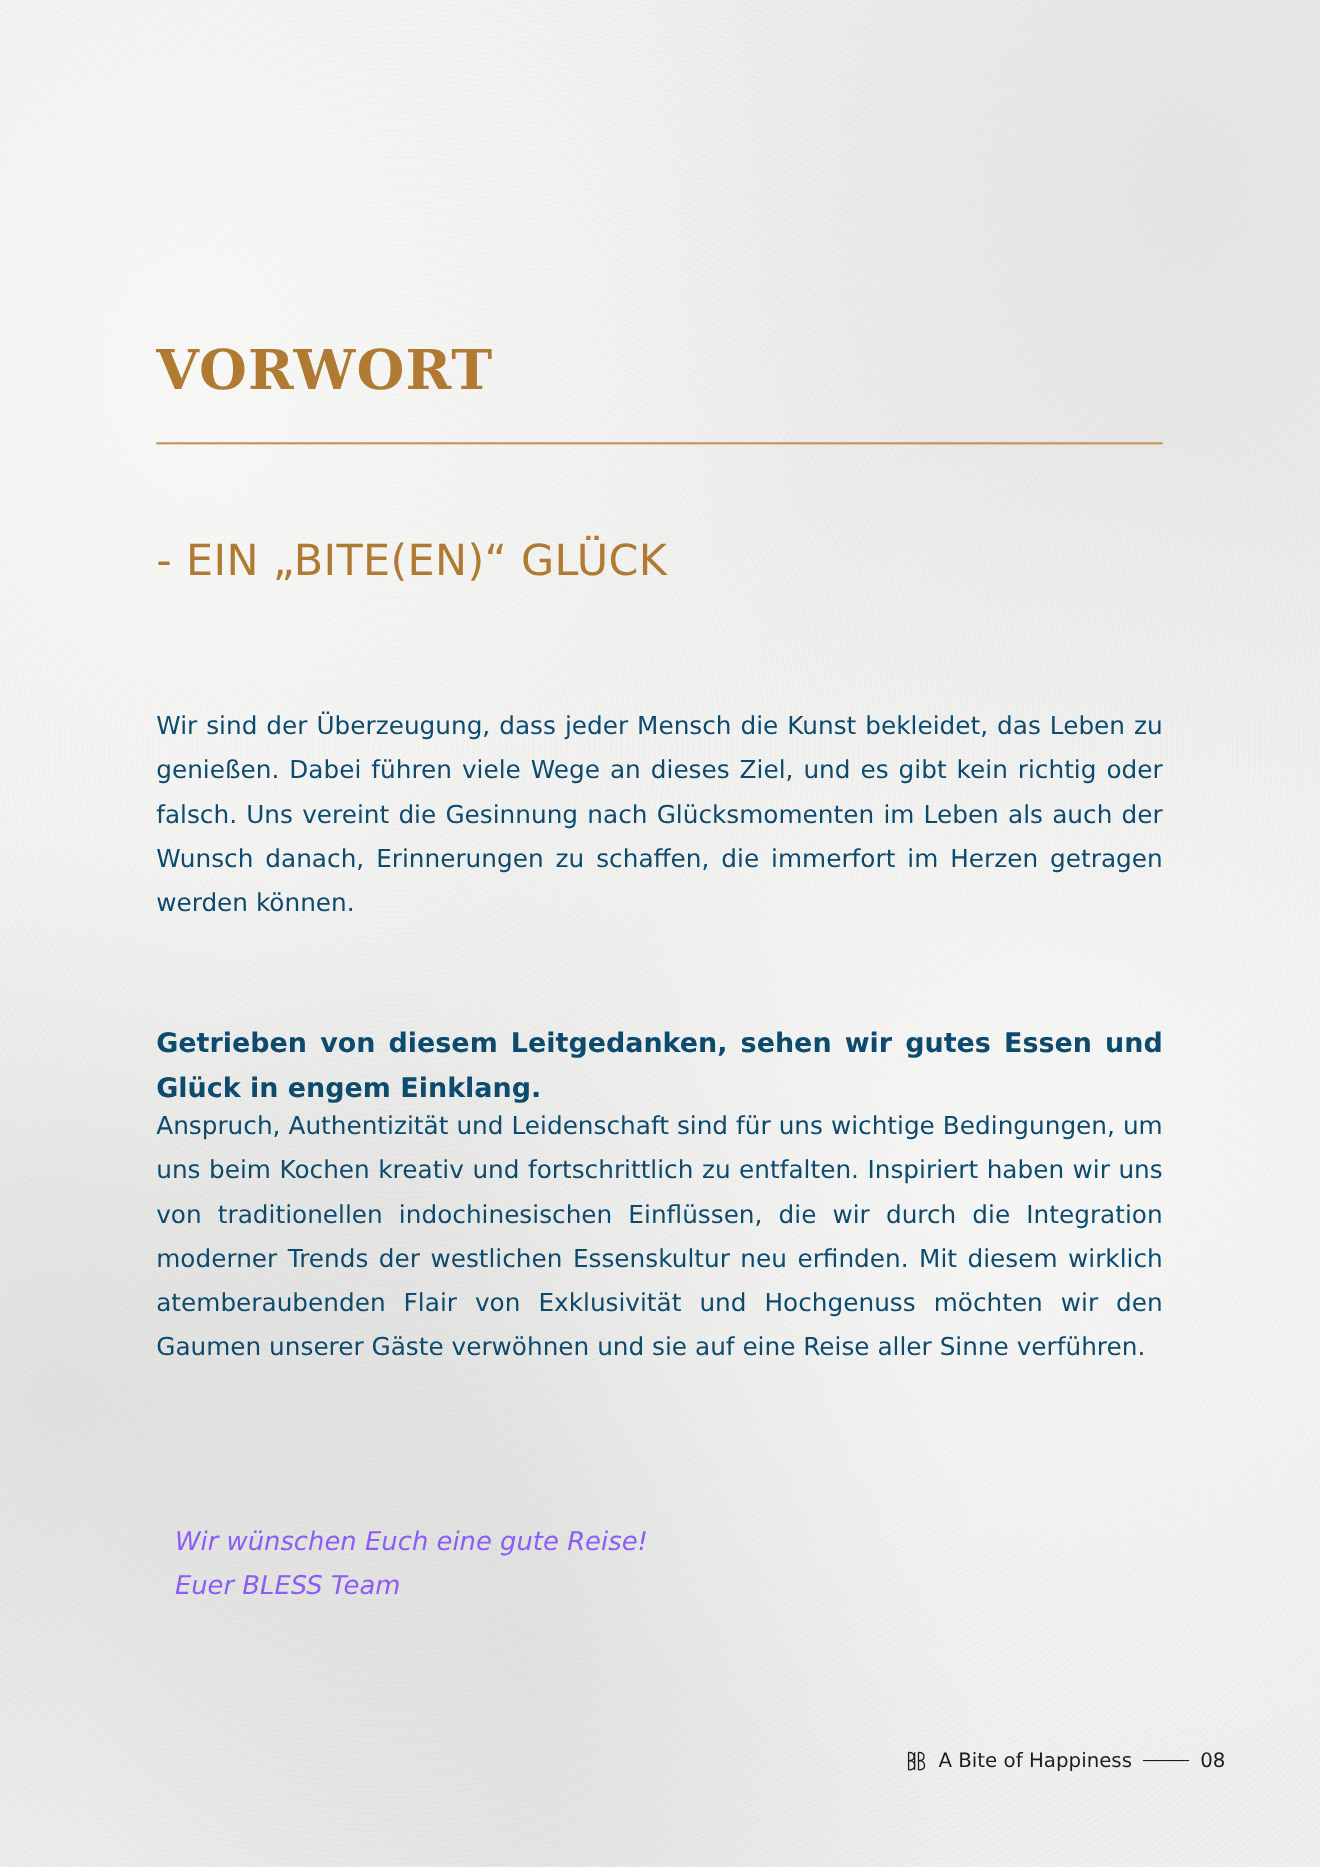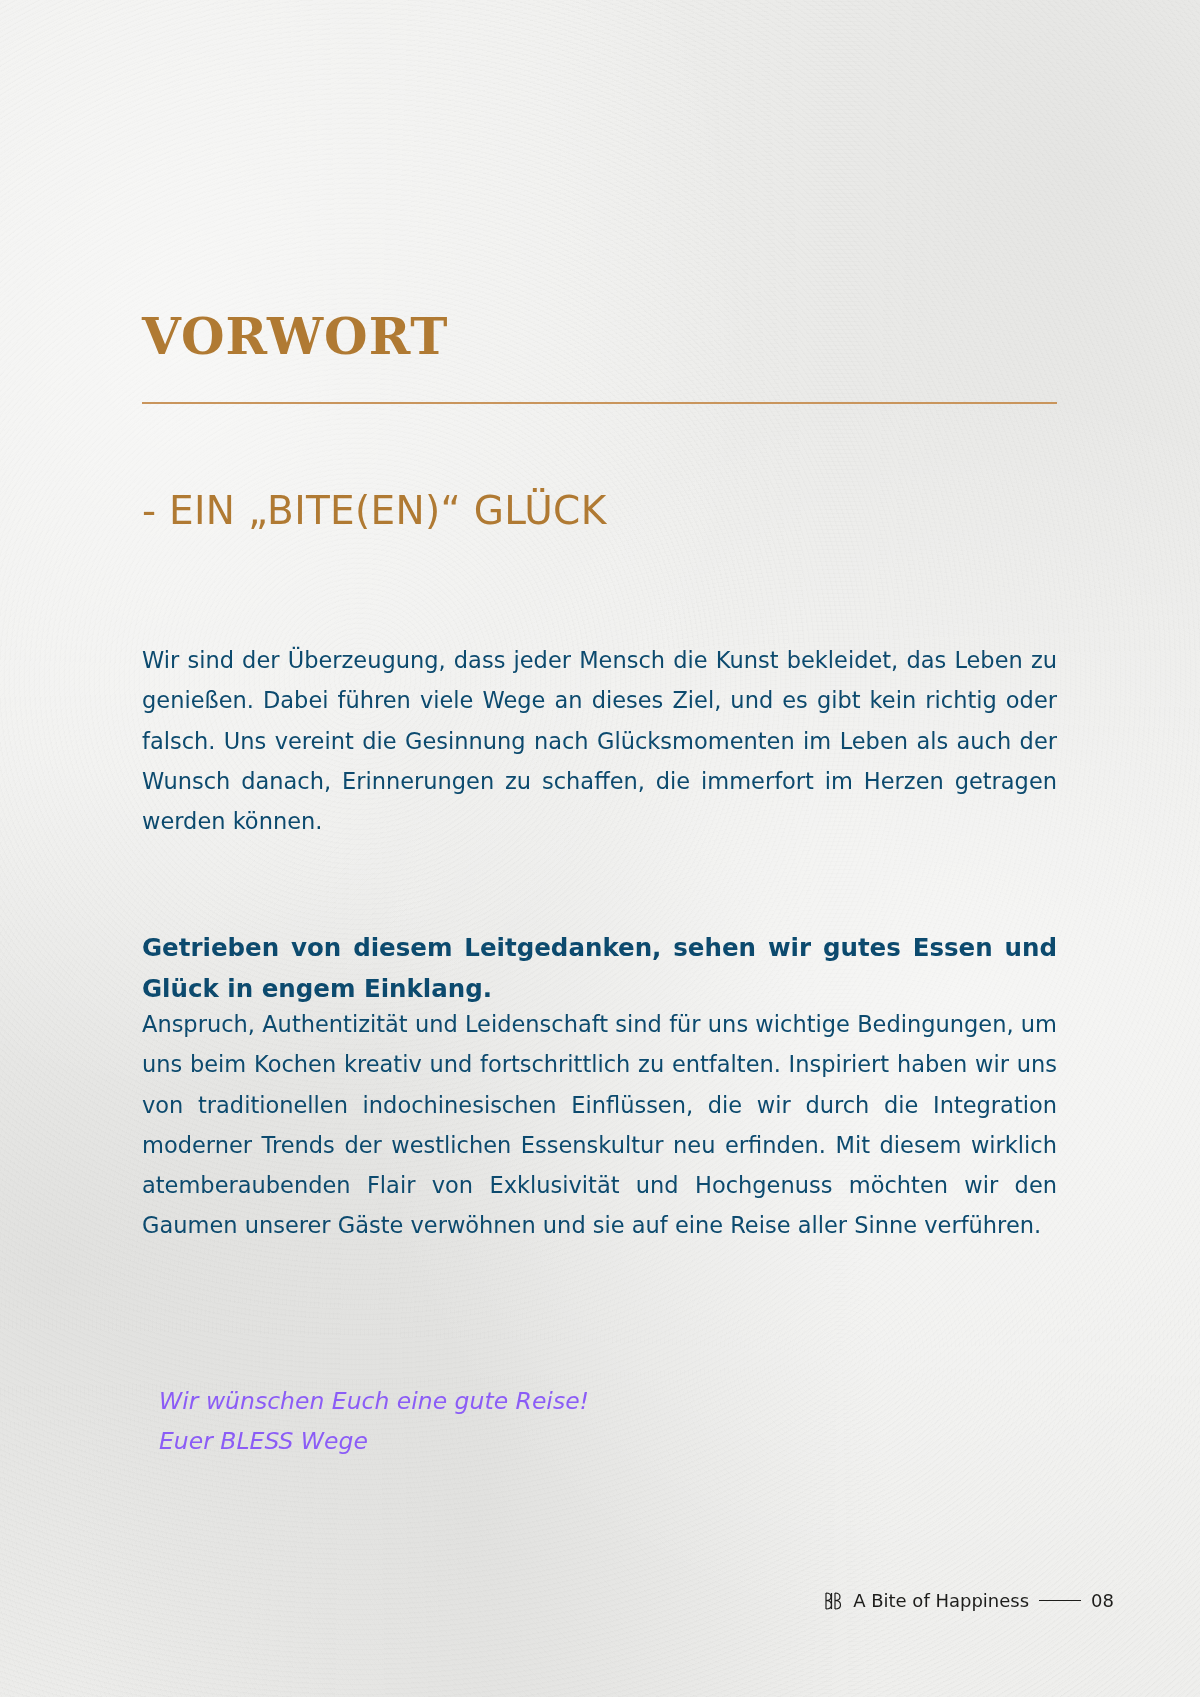--- a/index.html
+++ b/index.html
@@ -115,21 +115,21 @@
 </h2>
 
 <p class="body-block p1">Wir sind der Überzeugung, dass jeder Mensch die Kunst bekleidet, das Leben zu genießen. Dabei führen viele Wege an dieses Ziel, und es gibt kein richtig oder falsch. Uns vereint die Gesinnung nach Glücksmomenten im Leben als auch der Wunsch danach, Erinnerungen zu schaffen, die im­merfort im Herzen getragen werden können.</p>
 
 <p class="body-block p2">Getrieben von diesem Leitgedanken, sehen wir gutes Essen und Glück in engem Einklang.</p>
 
 <p class="body-block p3">Anspruch, Authentizität und Leidenschaft sind für uns wichtige Bedin­gungen, um uns beim Kochen kreativ und fortschrittlich zu entfalten. Inspiriert haben wir uns von traditionellen indochinesischen Einflüssen, die wir durch die Integration moderner Trends der westlichen Essens­kultur neu erfinden. Mit diesem wirklich atemberaubenden Flair von Ex­klusivität und Hochgenuss möchten wir den Gaumen unserer Gäste ver­wöhnen und sie auf eine Reise aller Sinne verführen.</p>
 
 <p class="sign">
   <span>Wir wünschen Euch eine gute Reise!</span>
-  <span>Euer BLESS Wege</span>
+  <span>Euer BLESS Team</span>
 </p>
 
 <div class="footer">
   <span class="logo">
     <svg width="22" height="20" viewBox="0 0 22 20" fill="none" stroke="#1d1d1b" stroke-width="1.2">
       <path d="M3 2 L3 18 M3 2 C7 2 8 4 8 6 C8 8 6 9.5 3 9.5 C7 9.5 8.5 11.5 8.5 14 C8.5 16.5 7 18 3 18"></path>
       <path d="M8.5 2 L8.5 18"></path>
       <path d="M12 2 L12 18 M12 2 C16 2 17 4 17 6 C17 8 15 9.5 12 9.5 C16 9.5 17.5 11.5 17.5 14 C17.5 16.5 16 18 12 18"></path>
     </svg>
   </span>

